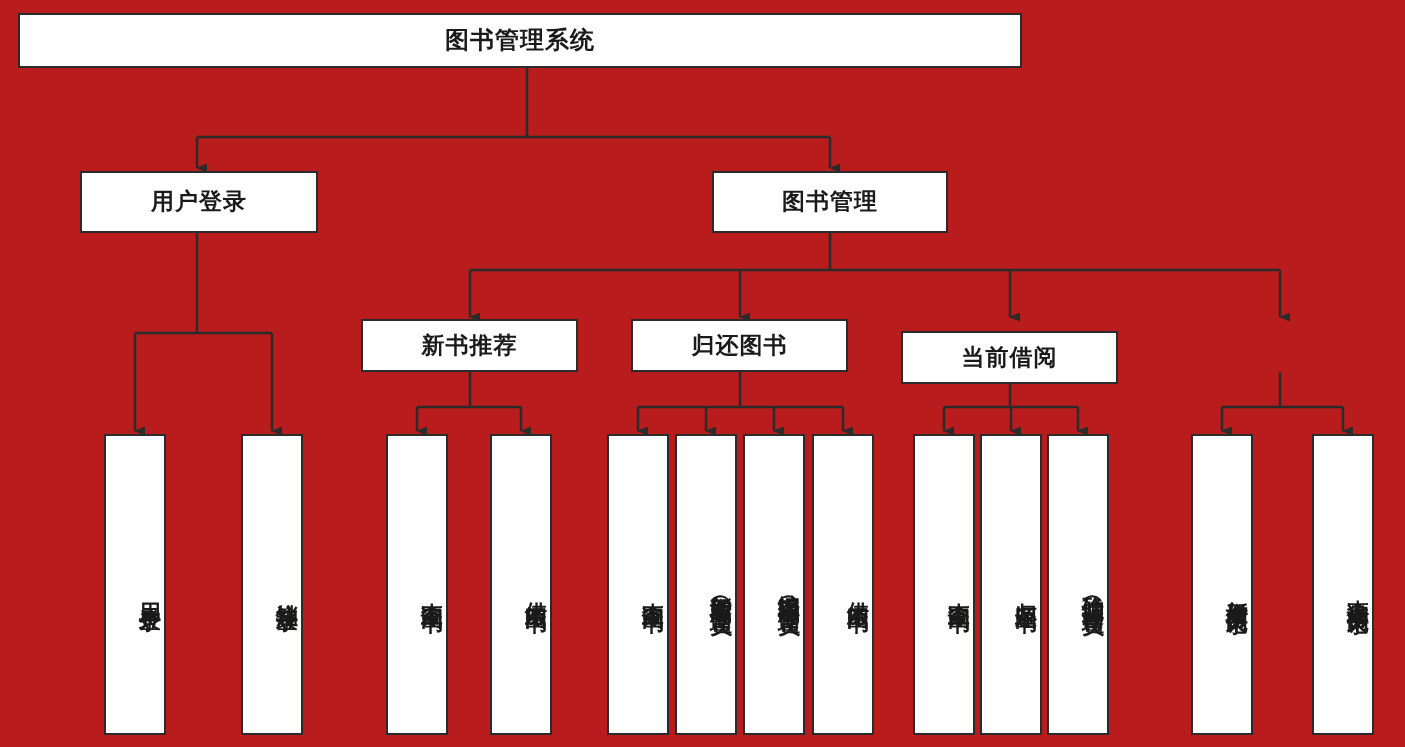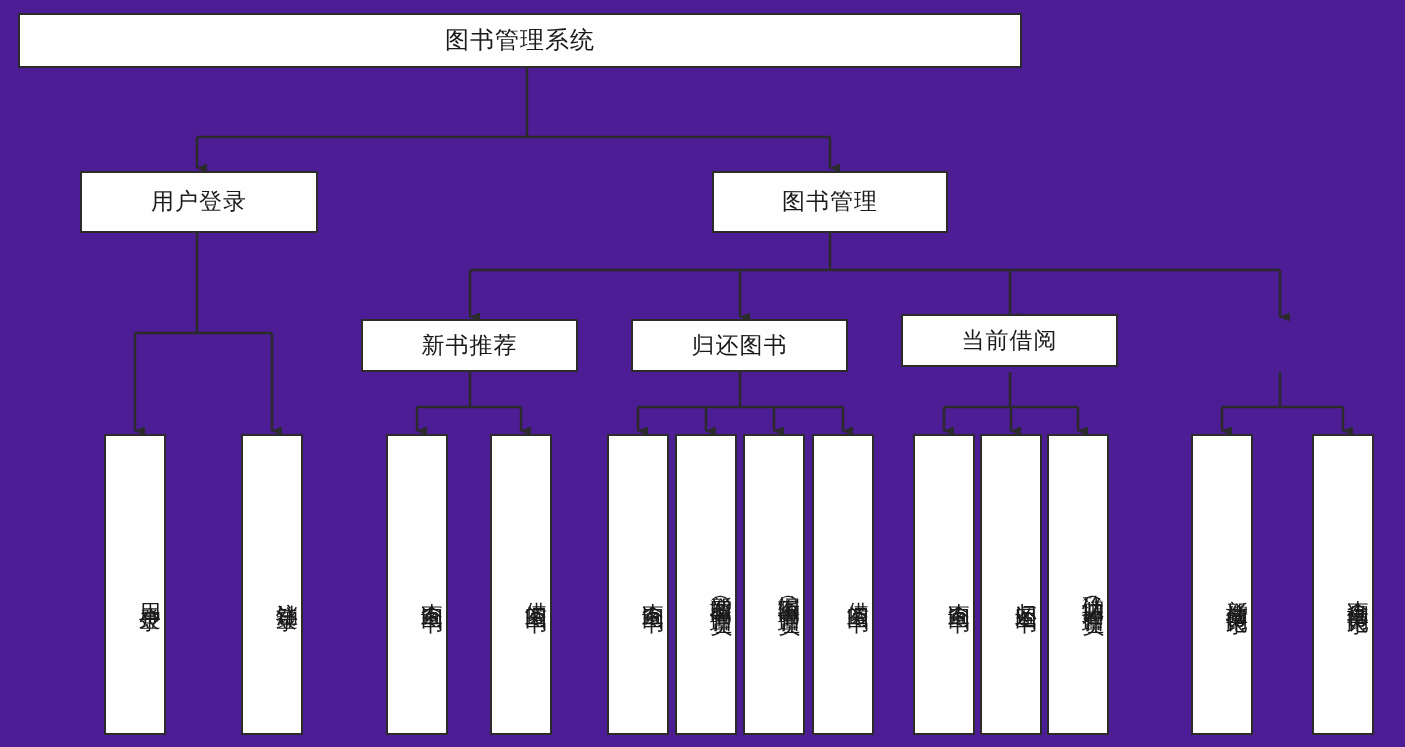--- a/index.html
+++ b/index.html
@@ -10,21 +10,22 @@
   body {
     width: 1405px;
     height: 747px;
     overflow: hidden;
     font-family: "DejaVu Sans", "Liberation Sans", sans-serif;
   }
   #diagram-root {
     position: relative;
     width: 1405px;
     height: 747px;
-    background: #4c1d95;
+    background: #b91c1c;
+    font-weight: bold;
   }
   svg.connectors {
     position: absolute;
     left: 0;
     top: 0;
     width: 1405px;
     height: 747px;
     pointer-events: none;
   }
   .node {
@@ -137,21 +138,21 @@
   <div class="node horiz" style="left:712px; top:171px; width:236px; height:62px;">
     <span>图书管理</span>
   </div>
 
   <div class="node horiz" style="left:361px; top:319px; width:217px; height:53px;">
     <span>新书推荐</span>
   </div>
   <div class="node horiz" style="left:631px; top:319px; width:217px; height:53px;">
     <span>归还图书</span>
   </div>
-  <div class="node horiz" style="left:901px; top:314px; width:217px; height:53px;">
+  <div class="node horiz" style="left:901px; top:331px; width:217px; height:53px;">
     <span>当前借阅</span>
   </div>
 
   <div class="node vert" style="left:104px; top:434px; width:62px; height:301px;">
     <span>用户登录</span>
   </div>
   <div class="node vert" style="left:241px; top:434px; width:62px; height:301px;">
     <span>注销登录</span>
   </div>
 

